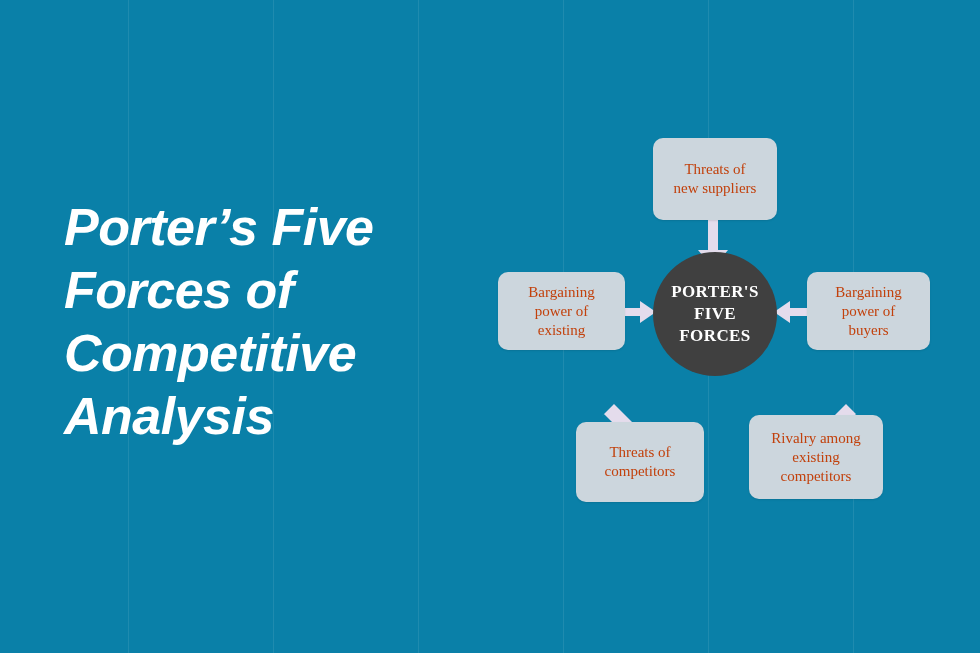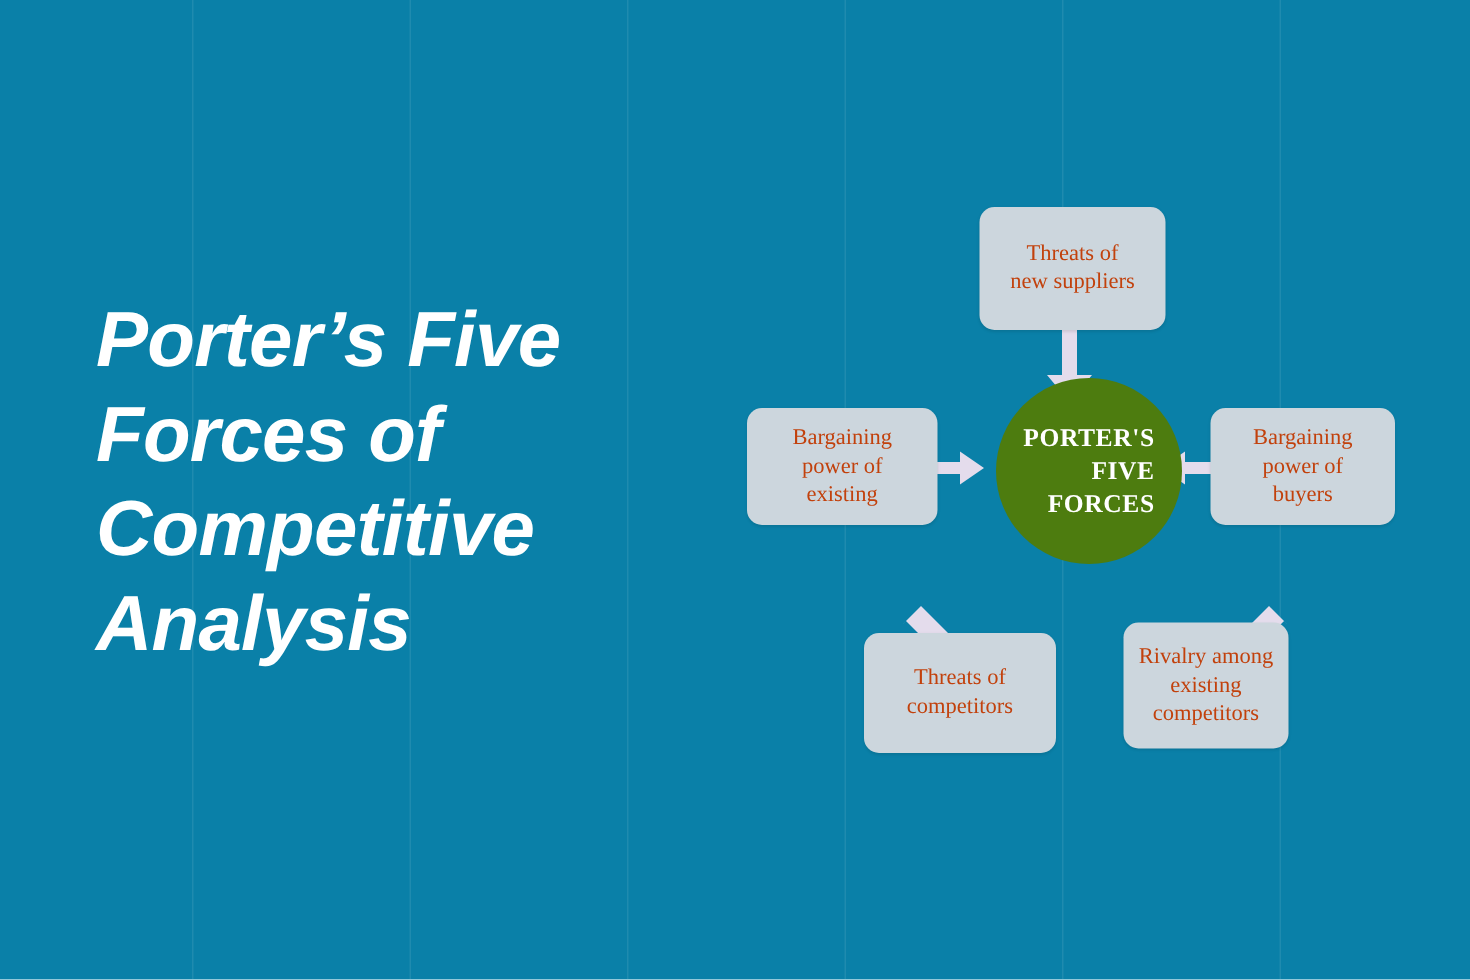--- a/index.html
+++ b/index.html
@@ -81,34 +81,34 @@
     line-height: 19px;
     padding: 4px 8px;
     box-shadow: 0 1px 2px rgba(0, 0, 0, 0.10);
   }
   .node-box span { display: block; }
 
   .box-top        { left: 173px; top:  28px; width: 124px; height:  82px; }
   .box-left       { left:  18px; top: 162px; width: 127px; height:  78px; }
   .box-right       { left: 327px; top: 162px; width: 123px; height:  78px; }
   .box-bottom-left { left:  96px; top: 312px; width: 128px; height:  80px; }
-  .box-bottom-right{ left: 269px; top: 305px; width: 110px; height:  84px; }
+  .box-bottom-right{ left: 269px; top: 305px; width: 134px; height:  84px; }
 
   .center-circle {
     position: absolute;
-    left: 184px;
+    left: 173px;
     top: 142px;
     width: 124px;
     height: 124px;
     border-radius: 50%;
-    background: #4d7c0f;
+    background: #404040;
     display: flex;
     align-items: center;
     justify-content: center;
-    text-align: right;
+    text-align: center;
   }
   .center-circle .circle-text {
     color: #ffffff;
     font-family: "Liberation Serif", serif;
     font-size: 17px;
     line-height: 22px;
     font-weight: 700;
     letter-spacing: 0.4px;
   }
   .center-circle .circle-text span { display: block; }

